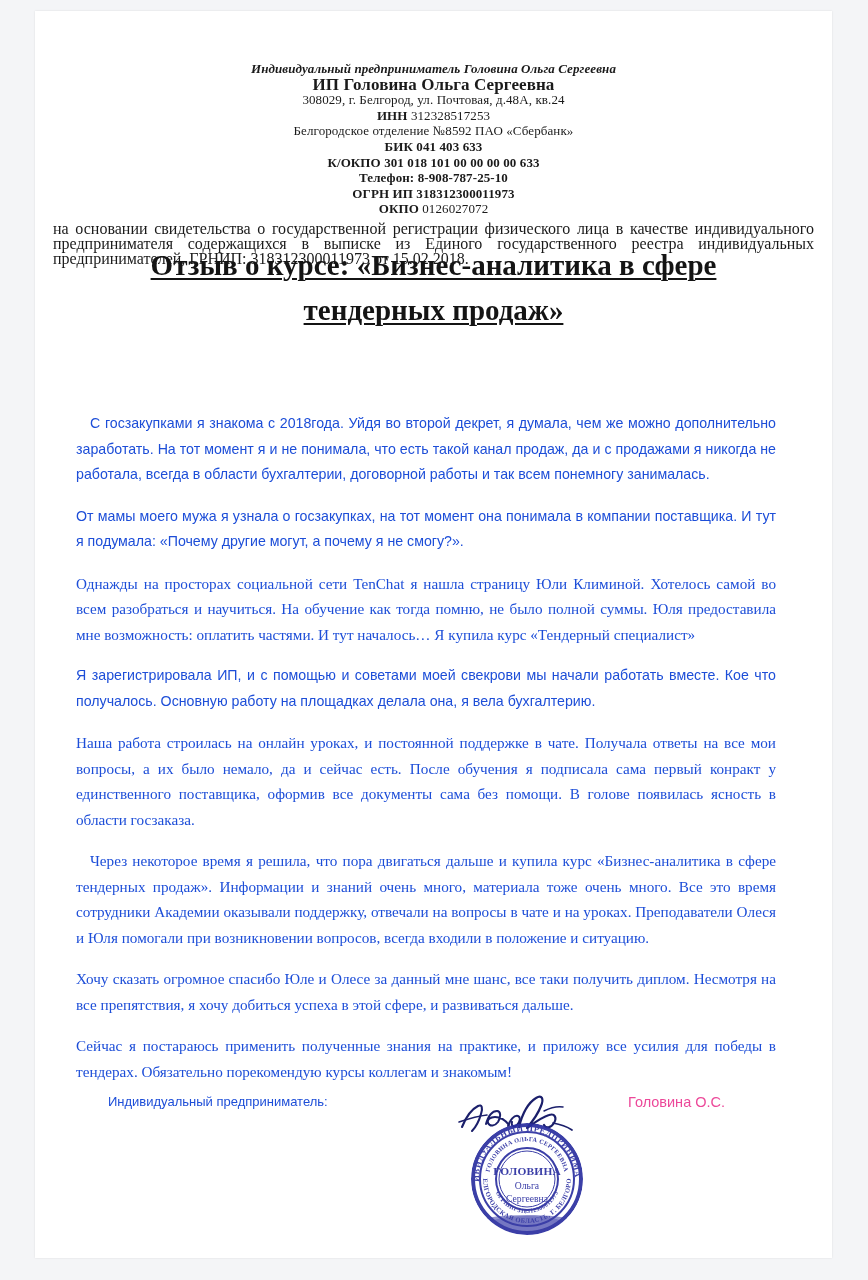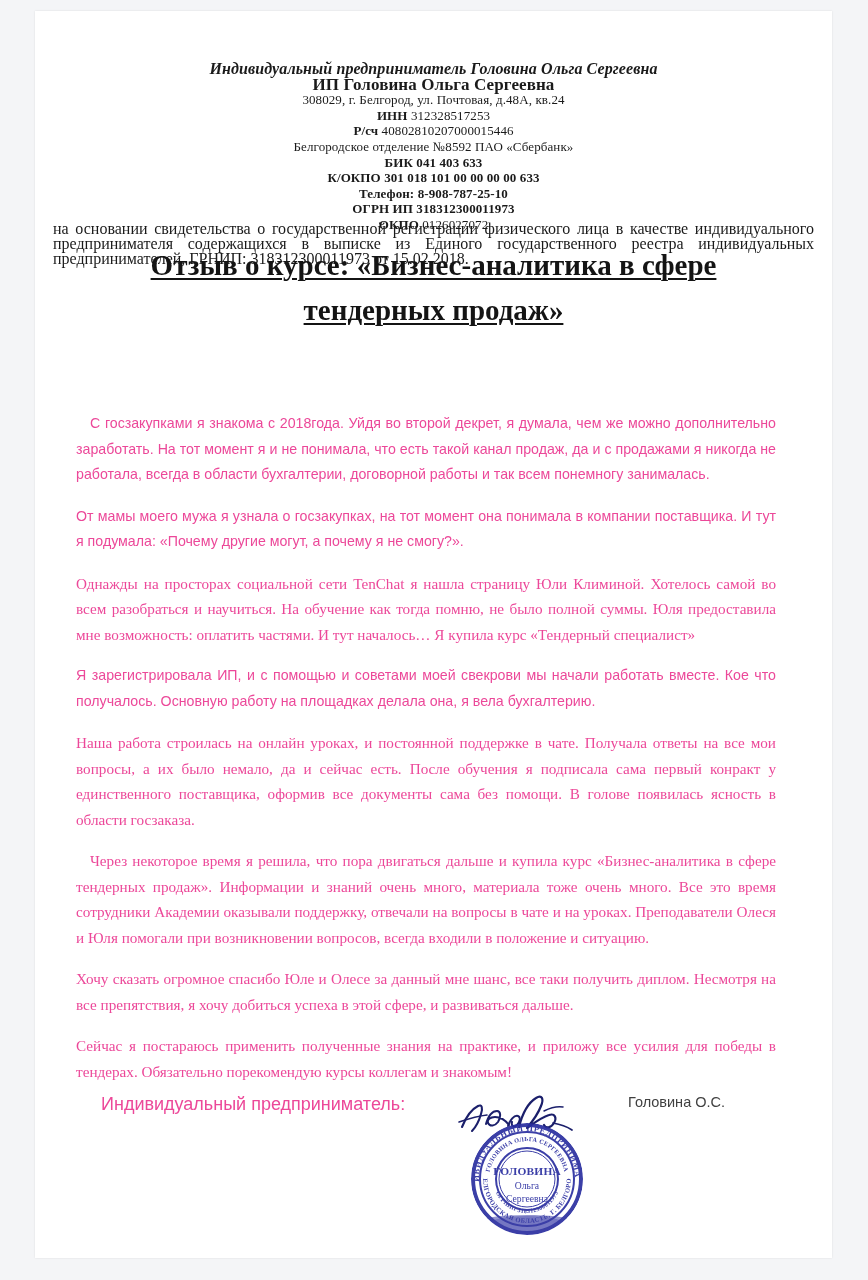--- a/index.html
+++ b/index.html
@@ -38,21 +38,21 @@
   .lh-line {
     font-family: "Liberation Serif", serif;
     font-size: 13px;
     line-height: 15.6px;
     letter-spacing: 0.1px;
     white-space: nowrap;
   }
   .lh-italic {
     font-style: italic;
     font-weight: bold;
-    font-size: 16px;
+    font-size: 13px;
   }
   .lh-bold {
     font-weight: bold;
     font-size: 17px;
   }
   .lh-label {
     font-weight: bold;
   }
   .lh-value {
     font-weight: normal;
@@ -94,21 +94,21 @@
 
   
   .body-block {
     position: absolute;
     left: 41px;
     top: 400px;
     width: 716px;
   }
   .para {
     text-align: justify;
-    color: #ec4899;
+    color: #1d4ed8;
     margin: 0 16px 16px 0;
   }
   .para.sans {
     font-family: "Liberation Sans", sans-serif;
     font-size: 14.2px;
     line-height: 25.5px;
     font-stretch: condensed;
   }
   .para.serif {
     font-family: "Liberation Serif", serif;
@@ -122,34 +122,34 @@
   
   .sign-row {
     position: absolute;
     left: 0;
     top: 1070px;
     width: 797px;
     height: 60px;
   }
   .sign-label {
     position: absolute;
-    left: 66px;
+    left: 73px;
     top: 13px;
     font-family: "Liberation Sans", sans-serif;
-    font-size: 18px;
-    color: #ec4899;
+    font-size: 13px;
+    color: #1d4ed8;
     white-space: nowrap;
   }
   .sign-name {
     position: absolute;
     left: 593px;
     top: 13px;
     font-family: "Liberation Sans", sans-serif;
     font-size: 14.5px;
-    color: #404040;
+    color: #ec4899;
     white-space: nowrap;
   }
 
   
   .signature-mark {
     position: absolute;
     left: 421px;
     top: 1082px;
     width: 130px;
     height: 52px;
@@ -171,24 +171,20 @@
 
 <div id="page">
 
   <div class="letterhead">
     <div class="lh-line lh-italic">Индивидуальный предприниматель Головина Ольга Сергеевна</div>
     <div class="lh-line lh-bold">ИП Головина Ольга Сергеевна</div>
     <div class="lh-line">308029, г. Белгород, ул. Почтовая, д.48А, кв.24</div>
     <div class="lh-line">
       <span class="lh-label">ИНН</span>
       <span class="lh-value">312328517253</span>
-    </div>
-    <div class="lh-line">
-      <span class="lh-label">Р/сч</span>
-      <span class="lh-value">40802810207000015446</span>
     </div>
     <div class="lh-line">Белгородское отделение №8592 ПАО «Сбербанк»</div>
     <div class="lh-line">
       <span class="lh-label">БИК</span>
       <span class="lh-label">041 403 633</span>
     </div>
     <div class="lh-line">
       <span class="lh-label">К/ОКПО</span>
       <span class="lh-label">301 018 101 00 00 00 00 633</span>
     </div>

